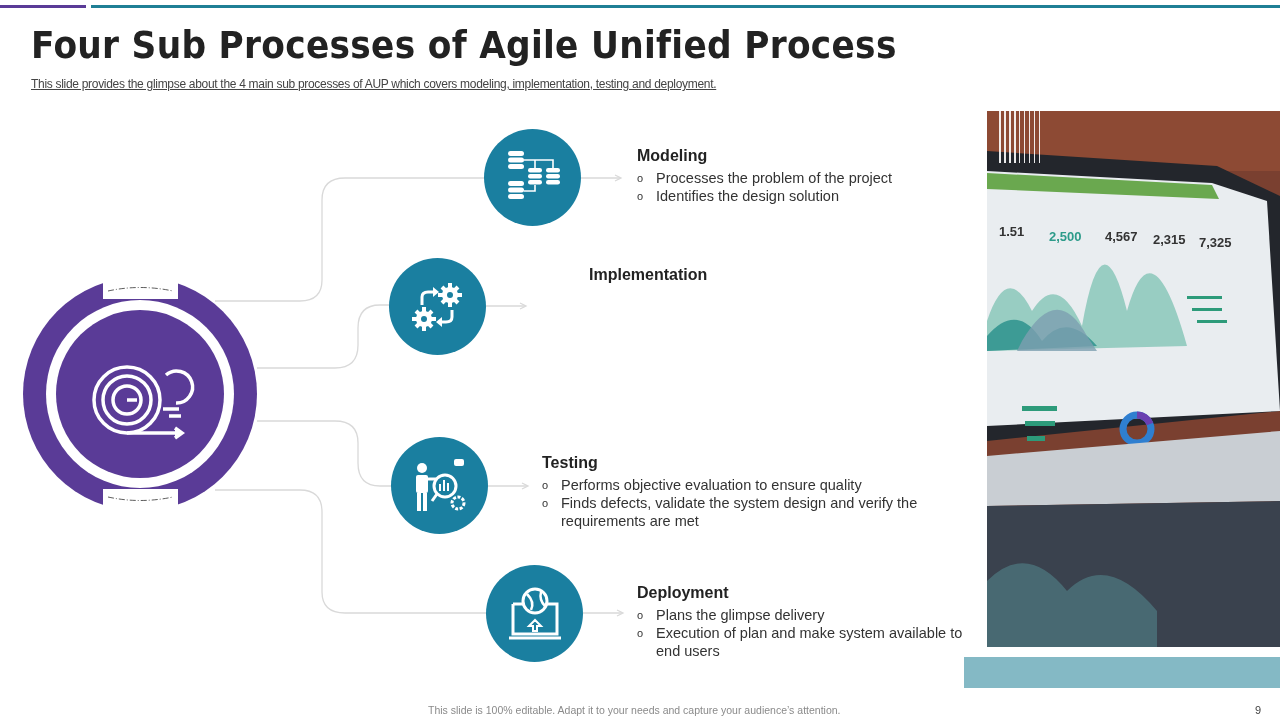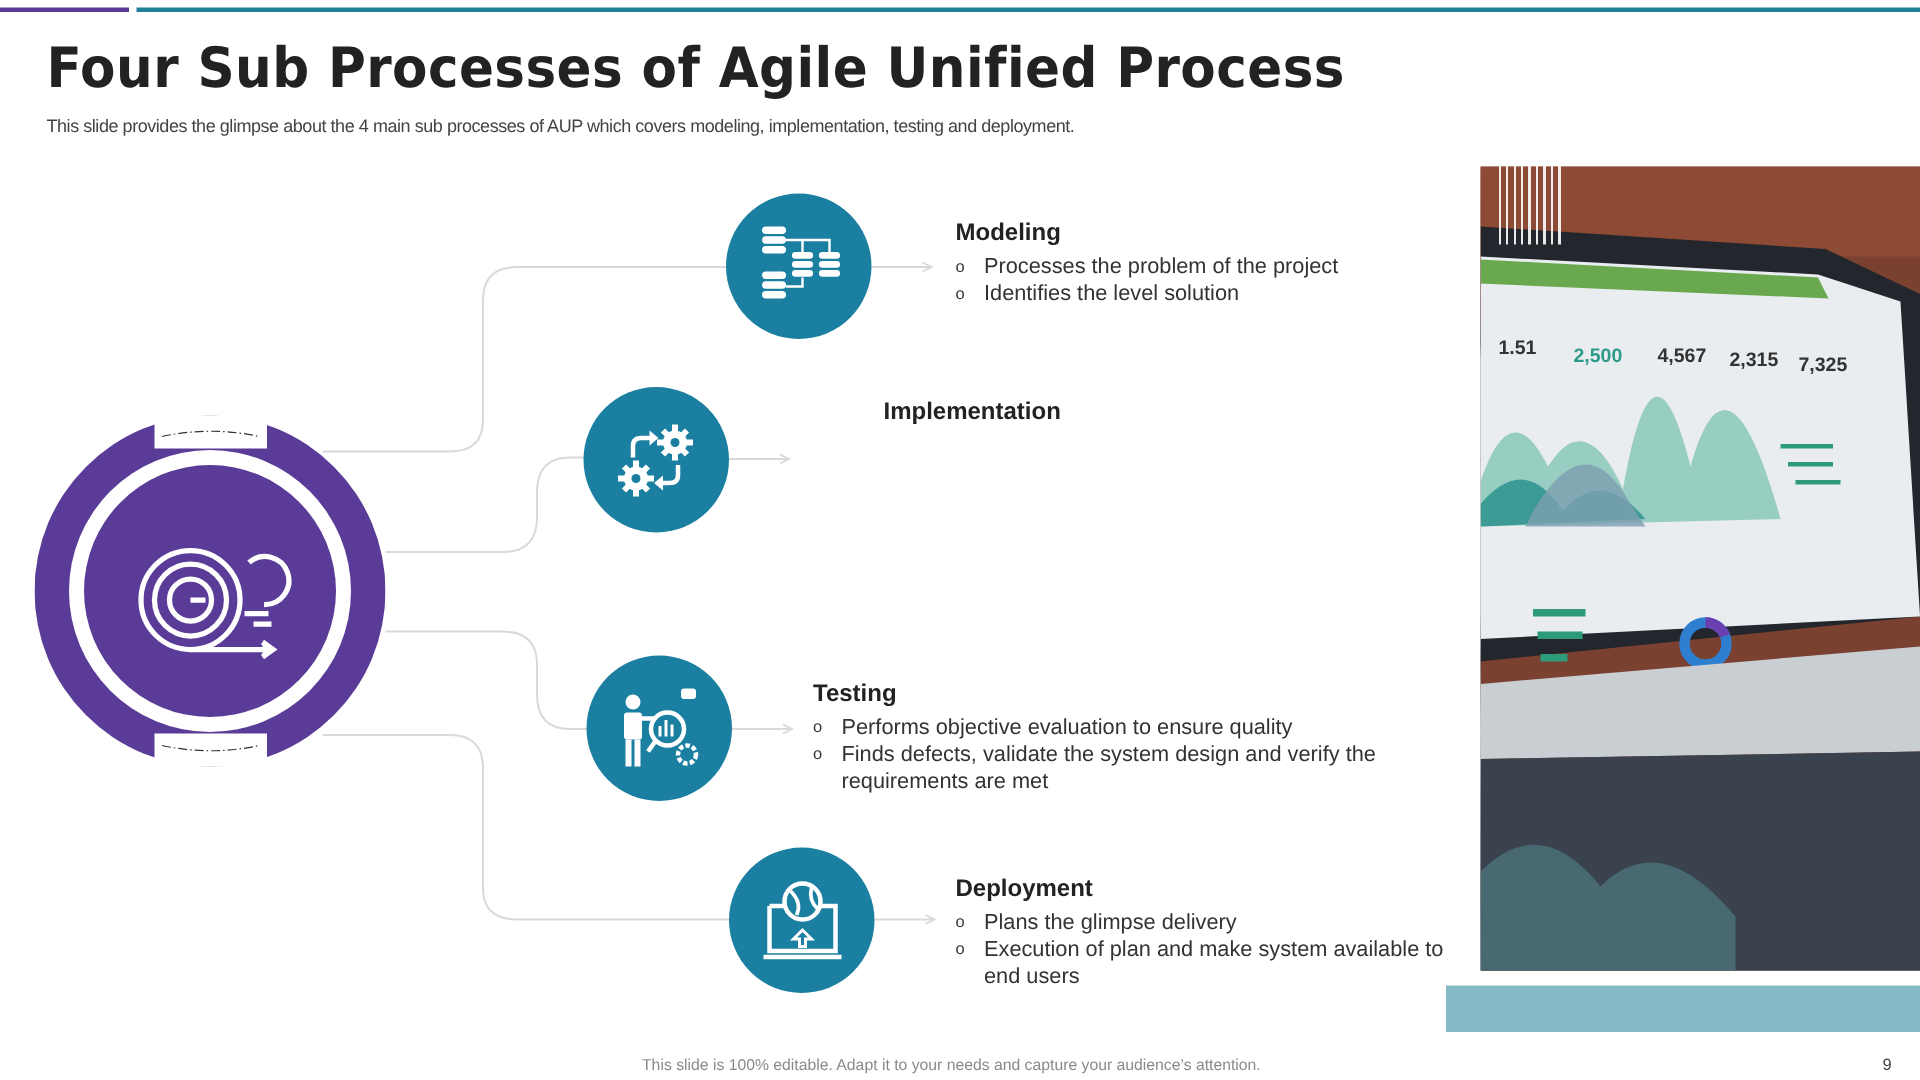--- a/index.html
+++ b/index.html
@@ -1,20 +1,20 @@
 <!DOCTYPE html>
 <html><head>
 <meta charset="utf-8">
 <style>
   * { margin:0; padding:0; box-sizing:border-box; }
   body { width:1280px; height:720px; background:#ffffff; position:relative; overflow:hidden; font-family:"Liberation Sans", sans-serif; }
   .topbar-purple { position:absolute; left:0; top:5px; width:86px; height:3px; background:#5a3b97; }
   .topbar-teal { position:absolute; left:91px; top:5px; width:1189px; height:3px; background:#1f7f95; }
   .title { position:absolute; left:31px; top:24px; font-size:37px; font-weight:bold; color:#222; letter-spacing:0.3px; font-family:"DejaVu Sans", sans-serif; transform:scaleX(0.93); transform-origin:left; }
-  .subtitle { position:absolute; left:31px; top:77px; font-size:12px; color:#444; letter-spacing:-0.3px; }
+  .subtitle { position:absolute; left:31px; top:77px; font-size:12px; color:#444; letter-spacing:-0.3px;text-decoration:underline; }
   svg.lines { position:absolute; left:0; top:0; }
   .hub { position:absolute; left:23px; top:277px; width:234px; height:234px; }
   .node { position:absolute; width:97px; height:97px; border-radius:50%; background:#1a7fa0; display:flex; align-items:center; justify-content:center; }
   .node svg { width:60px; height:60px; }
   .item { position:absolute; }
   .item-title { font-size:16px; font-weight:bold; color:#222; margin-bottom:4px; }
   .item ul { list-style:none; }
   .item li { font-size:14.5px; color:#333; line-height:18px; padding-left:19px; position:relative; }
   .item li::before { content:"o"; position:absolute; left:0; top:0; font-size:11px; }
   .photo { position:absolute; left:987px; top:111px; width:293px; height:536px; overflow:hidden; background:linear-gradient(180deg,#8a4a32 0%,#6f3a28 12%,#2e2d33 22%,#d8dde1 24%,#e8ecef 55%,#3a4048 62%,#b9bec4 70%,#5d6672 78%,#2c3340 90%,#4a6a7a 100%); }
@@ -133,21 +133,21 @@
     <circle cx="30" cy="17" r="12" stroke="#fff" stroke-width="3" fill="none"></circle>
     <path d="M22 10 Q30 18 26 26 M36 8 Q34 16 40 22" stroke="#fff" stroke-width="2.5" fill="none"></path>
     <path d="M30 36 L24 42 L28 42 L28 47 L32 47 L32 42 L36 42 Z" stroke="#fff" stroke-width="2" fill="none"></path>
   </svg>
 </div>
 
 <div class="item" style="left:637px;top:147px;">
   <div class="item-title">Modeling</div>
   <ul>
     <li>Processes the problem of the project</li>
-    <li>Identifies the level solution</li>
+    <li>Identifies the design solution</li>
   </ul>
 </div>
 
 <div class="item" style="left:541px;top:266px;margin-left:48px;">
   <div class="item-title">Implementation</div>
 </div>
 
 <div class="item" style="left:542px;top:454px;width:400px;">
   <div class="item-title">Testing</div>
   <ul>

